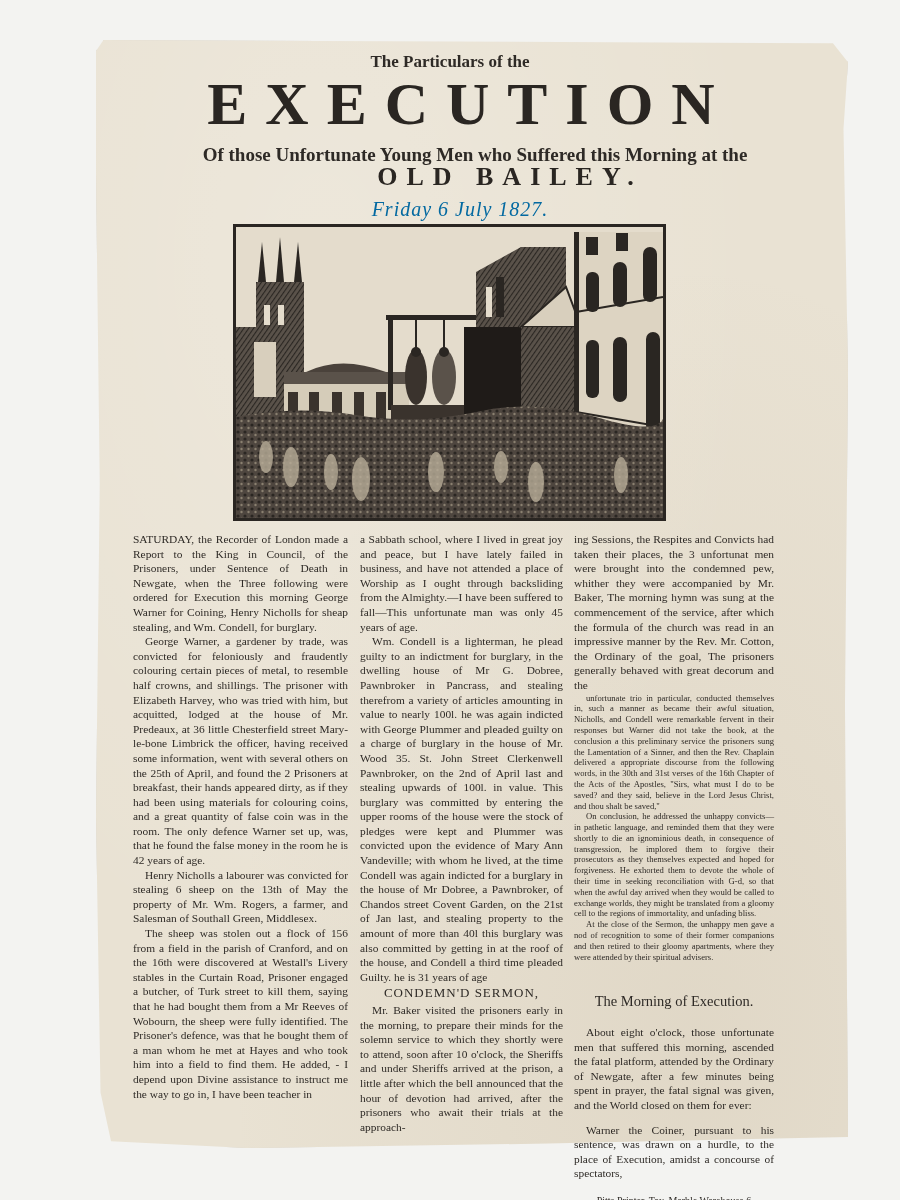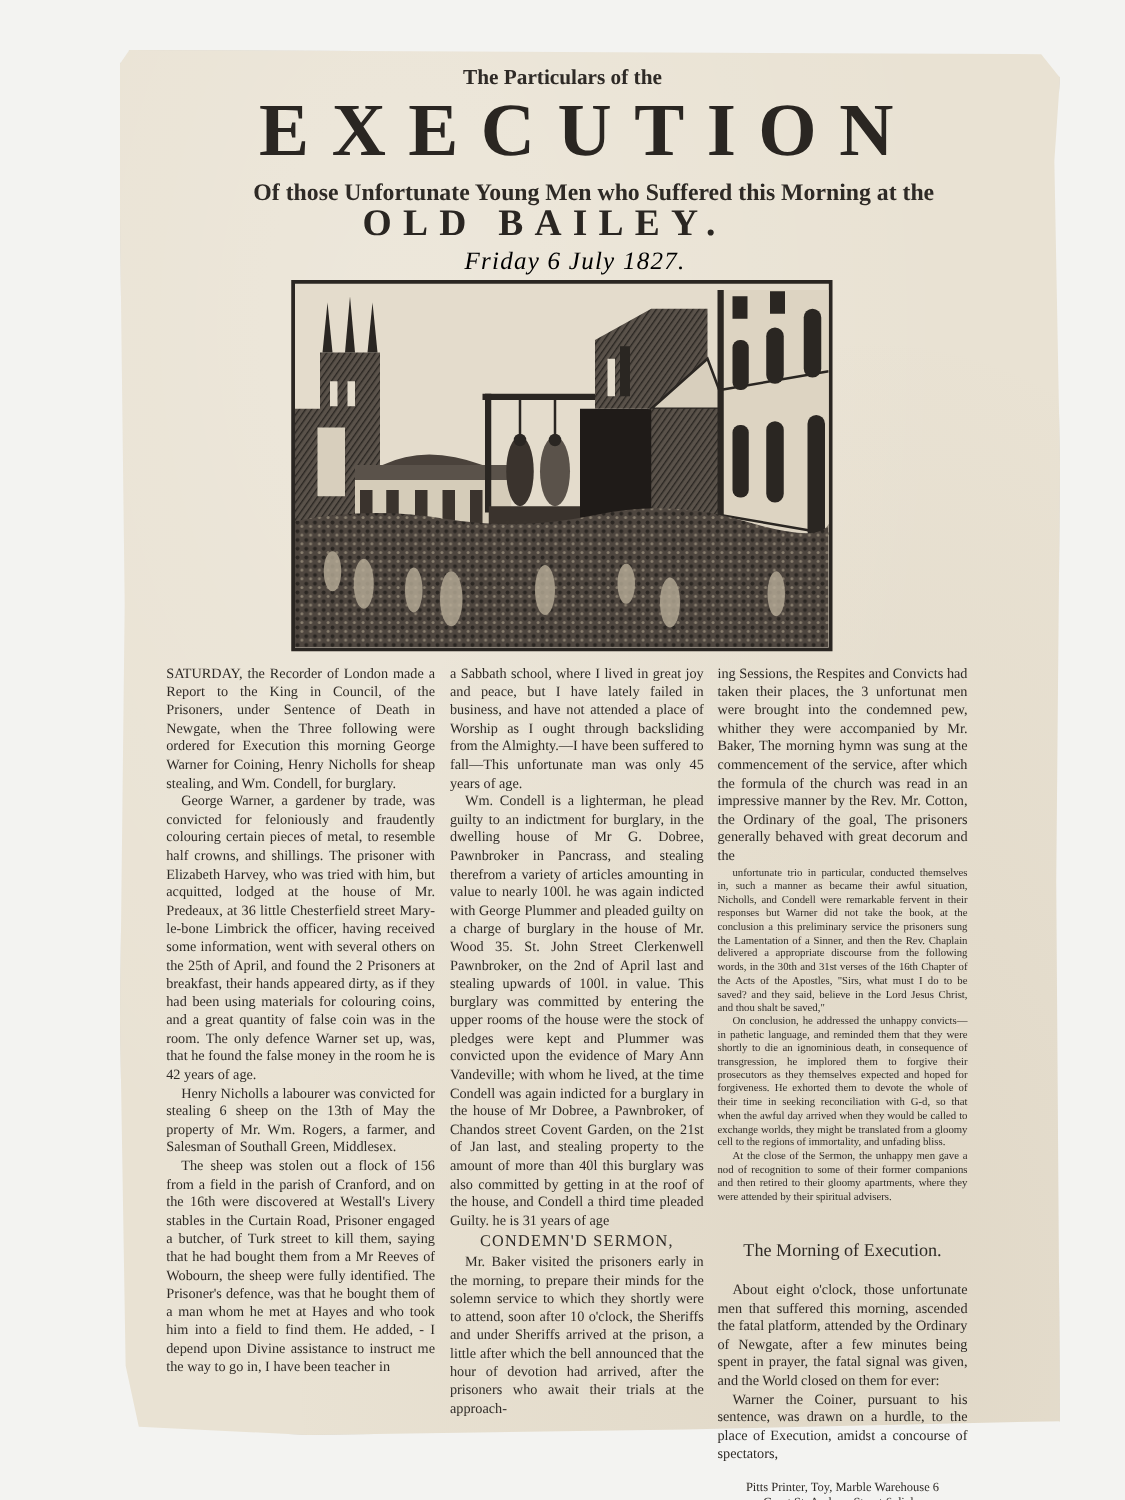--- a/index.html
+++ b/index.html
@@ -25,26 +25,26 @@
   .title-main {
     position: absolute; left: 190px; width: 560px; top: 72px; text-align: center;
     font-size: 60px; font-weight: bold; letter-spacing: 18px; color: #2a2622;
     line-height: 64px;
   }
   .subtitle {
     position: absolute; left: 170px; width: 610px; top: 144px; text-align: center;
     font-size: 19px; font-weight: bold; color: #2e2a26;
   }
   .title-place {
-    position: absolute; left: 290px; width: 440px; top: 162px; 
-    font-size: 30px; font-weight: bold; letter-spacing: 9px; color: #2a2622;
+    position: absolute; left: 290px; width: 440px; top: 162px; text-align: center;
+    font-size: 26px; font-weight: bold; letter-spacing: 9px; color: #2a2622;
   }
   .handwritten {
     position: absolute; left: 330px; width: 260px; top: 198px; text-align: center;
-    font-size: 20px; font-style: italic; color: #000000; letter-spacing: 1px;
+    font-size: 20px; font-style: italic; color: #0369a1; letter-spacing: 1px;
   }
   .woodcut {
     position: absolute; left: 233px; top: 224px; width: 433px; height: 297px;
     border: 3px solid #2a2622; box-sizing: border-box;
     background: #e4dccc; overflow: hidden;
   }
   .col {
     position: absolute; top: 532px; font-size: 11.4px; line-height: 14.6px;
     color: #2e2a26; text-align: justify;
   }
@@ -170,18 +170,18 @@
   <p>Mr. Baker visited the prisoners early in the morning, to prepare their minds for the solemn service to which they shortly were to attend, soon after 10 o'clock, the Sheriffs and under Sheriffs arrived at the prison, a little after which the bell announced that the hour of devotion had arrived, after the prisoners who await their trials at the approach-</p>
 </div>
 
 <div class="col col3">
   <p class="first">ing Sessions, the Respites and Convicts had taken their places, the 3 unfortunat men were brought into the condemned pew, whither they were accompanied by Mr. Baker, The morning hymn was sung at the commencement of the service, after which the formula of the church was read in an impressive manner by the Rev. Mr. Cotton, the Ordinary of the goal, The prisoners generally behaved with great decorum and the</p>
   <p class="small">unfortunate trio in particular, conducted themselves in, such a manner as became their awful situation, Nicholls, and Condell were remarkable fervent in their responses but Warner did not take the book, at the conclusion a this preliminary service the prisoners sung the Lamentation of a Sinner, and then the Rev. Chaplain delivered a appropriate discourse from the following words, in the 30th and 31st verses of the 16th Chapter of the Acts of the Apostles, "Sirs, what must I do to be saved? and they said, believe in the Lord Jesus Christ, and thou shalt be saved,"</p>
   <p class="small">On conclusion, he addressed the unhappy convicts—in pathetic language, and reminded them that they were shortly to die an ignominious death, in consequence of transgression, he implored them to forgive their prosecutors as they themselves expected and hoped for forgiveness. He exhorted them to devote the whole of their time in seeking reconciliation with G-d, so that when the awful day arrived when they would be called to exchange worlds, they might be translated from a gloomy cell to the regions of immortality, and unfading bliss.</p>
   <p class="small">At the close of the Sermon, the unhappy men gave a nod of recognition to some of their former companions and then retired to their gloomy apartments, where they were attended by their spiritual advisers.</p>
   <h4>The Morning of Execution.</h4>
   <p>About eight o'clock, those unfortunate men that suffered this morning, ascended the fatal platform, attended by the Ordinary of Newgate, after a few minutes being spent in prayer, the fatal signal was given, and the World closed on them for ever:</p>
-  <p style="">Warner the Coiner, pursuant to his sentence, was drawn on a hurdle, to the place of Execution, amidst a concourse of spectators,</p>
+  <p style="margin-top:10px">Warner the Coiner, pursuant to his sentence, was drawn on a hurdle, to the place of Execution, amidst a concourse of spectators,</p>
   <div class="imprint">
     <div>Pitts Printer, Toy, Marble Warehouse 6</div>
     <div>Great St. Andrew Street 6 dials.</div>
   </div>
 </div>
 
 </body></html>

